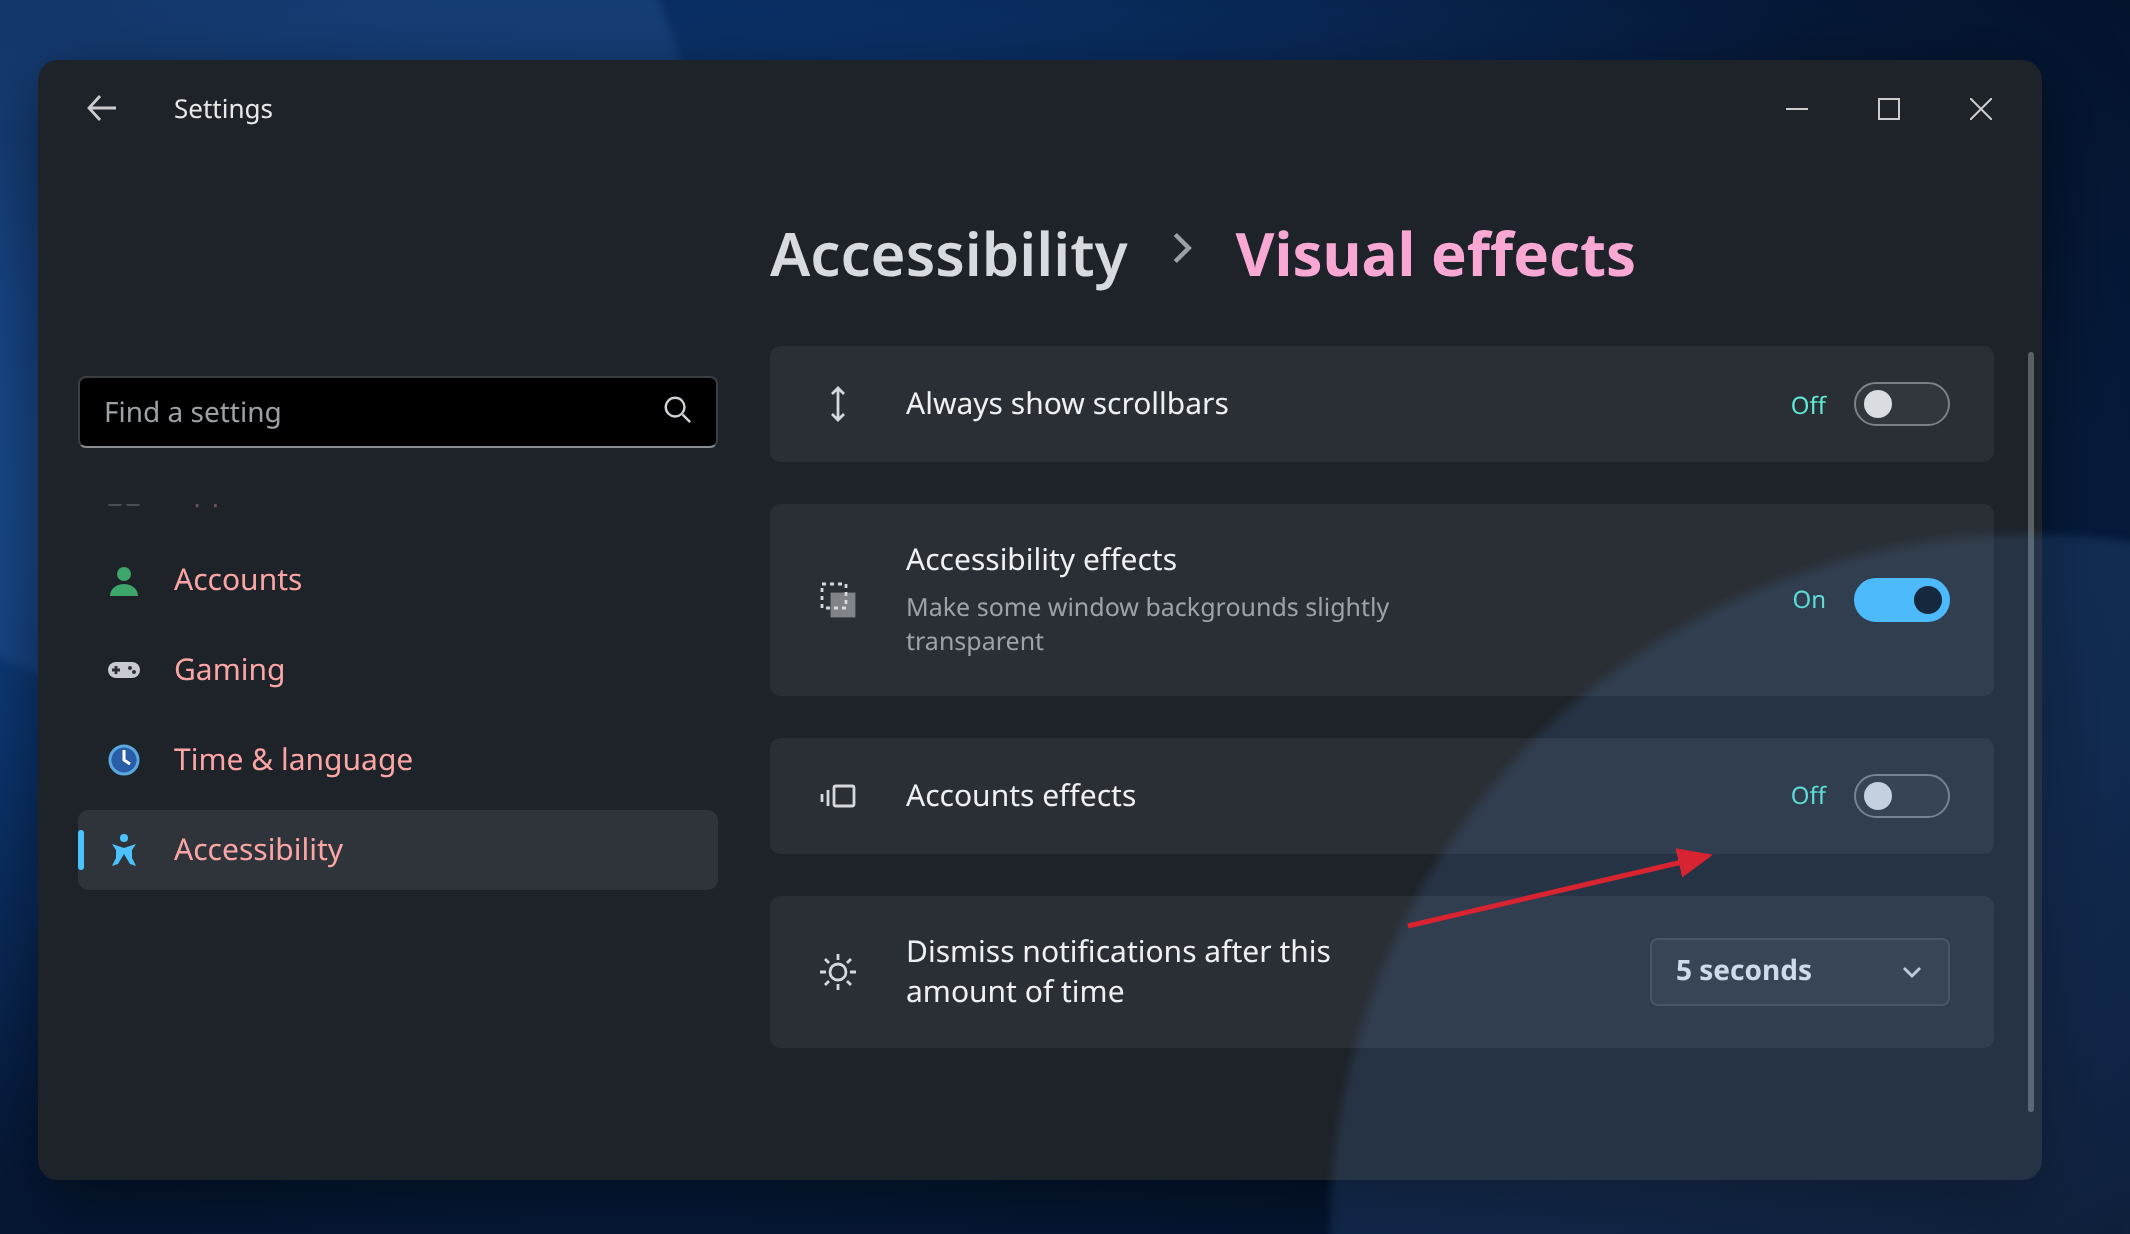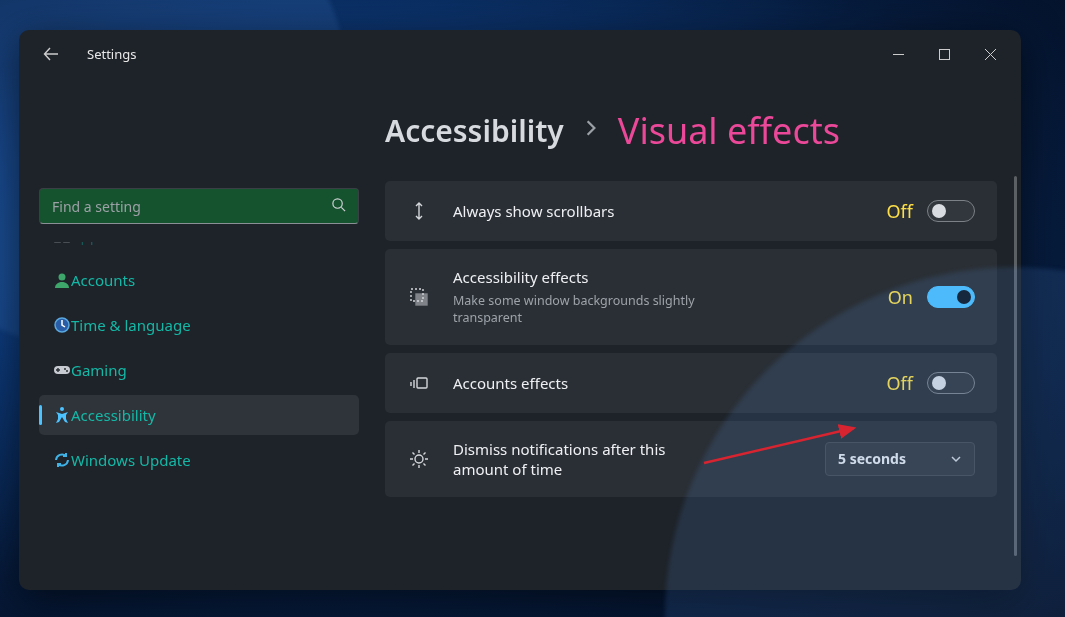--- a/index.html
+++ b/index.html
@@ -41,40 +41,40 @@
   .winbtns { display:flex; }
   .winbtn { width:46px;height:32px;display:flex;align-items:center;justify-content:center;color:#ccc;cursor:pointer;}
   .winbtn svg{width:11px;height:11px;}
 
   .body-area { flex:1; display:flex; overflow:hidden; }
 
   .sidebar { width:360px; padding:10px 20px 0 20px; display:flex; flex-direction:column; position:relative;}
   .sidebar-spacer { height:100px; }
   .search {
     display:flex; align-items:center; justify-content:space-between;
-    background:#14532d; border:1px solid #3a3f45; border-radius:4px;
-    height:36px; padding:0 12px; margin-bottom:14px;
+    background:#000000; border:1px solid #3a3f45; border-radius:4px;
+    height:36px; padding:0 12px; margin-bottom:24px;
     border-bottom:1.5px solid #8a8f95;
   }
   .search input{
     background:transparent;border:none;outline:none;color:#cfd2d6;font-size:14px;flex:1;
   }
   .search input::placeholder{color:#9da1a7;}
   .search-icon{color:#cfd2d6;}
   .search-icon svg{width:15px;height:15px;}
 
   .navlist {
     flex:1; overflow:hidden; position:relative;
     margin-top:4px;
   }
   .nav-inner { position:relative; top:-32px; } 
   .nav-item {
-    display:flex; align-items:center; 
+    display:flex; align-items:center; gap:16px;
     height:40px; padding:0 14px; margin:5px 0;
-    color:#14b8a6; font-size:15px; border-radius:5px;
+    color:#fca5a5; font-size:15px; border-radius:5px;
     cursor:pointer; position:relative;
   }
   .nav-item.faded { opacity:0.35; }
   .nav-item.active { background:#2f343b; }
   .nav-item.active::before{
     content:""; position:absolute; left:0; top:10px; bottom:10px; width:3px;
     background:#4cc2ff; border-radius:3px;
   }
   .nav-icon { width:18px; height:18px; display:flex;align-items:center;justify-content:center; }
   .nav-icon svg{width:18px;height:18px;}
@@ -82,35 +82,35 @@
   .content {
     flex:1; padding:28px 24px 0 0; overflow:hidden; position:relative;
   }
   .breadcrumb {
     display:flex; align-items:center; gap:18px;
     margin-left:6px; margin-bottom:26px;
   }
   .crumb-1 { color:#d7dadf; font-size:30px; font-weight:600; cursor:pointer;}
   .crumb-sep { color:#9aa0a6; }
   .crumb-sep svg{width:18px;height:18px;}
-  .crumb-2 { color:#ec4899; font-size:36px; font-weight:400; }
-
-  .cards { display:flex; flex-direction:column; gap:8px; margin-left:6px; position:relative;}
+  .crumb-2 { color:#f9a8d4; font-size:30px; font-weight:700; }
+
+  .cards { display:flex; flex-direction:column; gap:21px; margin-left:6px; position:relative;}
   .card {
     background:#2a2f35; border-radius:5px;
     display:flex; align-items:center; padding:18px 22px;
     gap:22px;
   }
   .card-icon { width:24px;color:#d5d8dc; display:flex;align-items:center;justify-content:center;}
   .card-icon svg{width:22px;height:22px;}
   .card-text { flex:1; }
   .card-title { color:#eef0f3; font-size:15px; }
   .card-sub { color:#9ea3aa; font-size:12.5px; margin-top:6px; line-height:1.35; max-width:260px;}
   .toggle-wrap { display:flex; align-items:center; gap:14px; }
-  .toggle-label { color:#fde047; font-size:18px; }
+  .toggle-label { color:#5eead4; font-size:12px; }
 
   .toggle {
     width:48px;height:22px;border-radius:12px;position:relative;cursor:pointer;
     border:1px solid #7c8188; background:#32373d;
   }
   .toggle .knob{
     position:absolute; width:14px;height:14px;border-radius:50%;background:#d9dce0;
     top:3px; left:4px; transition:none;
   }
   .toggle.on{ background:#4cc2ff; border-color:#4cc2ff;}
@@ -204,60 +204,51 @@
                 <svg viewBox="0 0 18 18" fill="#3ea66b">
                   <circle cx="9" cy="6" r="3.5"></circle>
                   <path d="M2 17c0-3.5 3-6 7-6s7 2.5 7 6z"></path>
                 </svg>
               </span>
             <span>Accounts</span>
           </div>
 
           <div class="nav-item">
             <span class="nav-icon">
-                <svg viewBox="0 0 18 18" fill="none" stroke="#5aa8e0" stroke-width="1.5">
-                  <circle cx="9" cy="9" r="7" fill="#2a5da8"></circle>
-                  <path d="M9 4v5l3 2" stroke="#fff"></path>
-                </svg>
-              </span>
-            <span>Time &amp; language</span>
-          </div>
-
-          <div class="nav-item">
-            <span class="nav-icon">
                 <svg viewBox="0 0 18 18" fill="#c7cad0">
                   <rect x="1" y="5" width="16" height="8" rx="4"></rect>
                   <circle cx="12" cy="8" r="1" fill="#2a2f35"></circle>
                   <circle cx="14" cy="10" r="1" fill="#2a2f35"></circle>
                   <path d="M5 7v4M3 9h4" stroke="#2a2f35" stroke-width="1.4"></path>
                 </svg>
               </span>
             <span>Gaming</span>
           </div>
 
+          <div class="nav-item">
+            <span class="nav-icon">
+                <svg viewBox="0 0 18 18" fill="none" stroke="#5aa8e0" stroke-width="1.5">
+                  <circle cx="9" cy="9" r="7" fill="#2a5da8"></circle>
+                  <path d="M9 4v5l3 2" stroke="#fff"></path>
+                </svg>
+              </span>
+            <span>Time &amp; language</span>
+          </div>
+
           <div class="nav-item active">
             <span class="nav-icon">
                 <svg viewBox="0 0 18 18" fill="#4cc2ff">
                   <circle cx="9" cy="3" r="2"></circle>
                   <path d="M3 6l6 2 6-2-2 3v4l2 4-3-1-3-5-3 5-3 1 2-4V9z"></path>
                 </svg>
               </span>
             <span>Accessibility</span>
           </div>
 
 
-          <div class="nav-item">
-            <span class="nav-icon">
-                <svg viewBox="0 0 18 18" fill="none" stroke="#3fb2e6" stroke-width="2">
-                  <path d="M3 9a6 6 0 0 1 10-4M15 9a6 6 0 0 1-10 4"></path>
-                  <path d="M13 2v3h-3M5 16v-3h3"></path>
-                </svg>
-              </span>
-            <span>Windows Update</span>
-          </div>
 
         </div>
       </div>
     </div>
 
     <div class="content">
 
       <div class="breadcrumb">
         <span class="crumb-1">Accessibility</span>
         <span class="crumb-sep"><svg viewBox="0 0 16 16" fill="none" stroke="currentColor" stroke-width="2">

